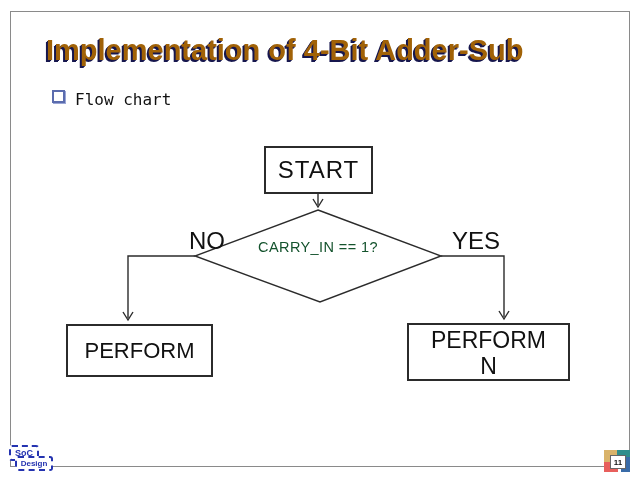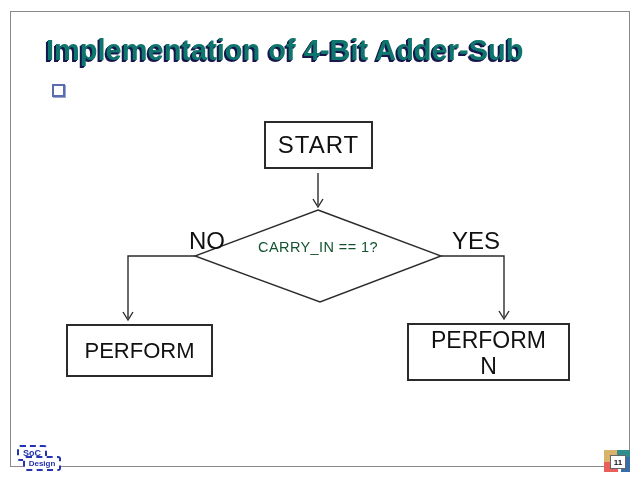--- a/index.html
+++ b/index.html
@@ -8,21 +8,21 @@
     font-family:"Liberation Sans",sans-serif;overflow:hidden;
   }
   
   .frame{
     position:absolute;left:10px;top:11px;width:618px;height:454px;
     border:1px solid #8a8a8a;background:#ffffff;
   }
   
   .title{
     position:absolute;left:46px;top:34px;width:560px;
-    font-size:29px;font-weight:bold;color:#0f766e;letter-spacing:0px;
+    font-size:29px;font-weight:bold;color:#a16207;letter-spacing:0px;
     text-shadow:-1px 1px 0 #17174e,-2px 2px 0 #17174e;
     white-space:nowrap;
   }
   
   .bullet-row{position:absolute;left:52px;top:90px;display:flex;align-items:center;}
   .bullet-square{
     width:9px;height:9px;border:2px solid #5b6cae;background:#ffffff;
     margin-right:10px;margin-top:-6px;box-shadow:1px 1px 0 #9aa6d6;
   }
   .bullet-label{
@@ -30,36 +30,36 @@
     letter-spacing:0px;
   }
   
   .flow-svg{position:absolute;left:0;top:0;width:638px;height:478px;}
   
   .node-box{
     position:absolute;border:2px solid #2b2b2b;background:#ffffff;
     display:flex;align-items:center;justify-content:center;
     color:#111111;text-align:center;
   }
-  .start-box{left:264px;top:121px;width:105px;height:44px;font-size:24px;letter-spacing:1px;}
+  .start-box{left:264px;top:146px;width:105px;height:44px;font-size:24px;letter-spacing:1px;}
   .add-box{left:66px;top:324px;width:143px;height:49px;font-size:22px;line-height:25px;}
   .sub-box{left:407px;top:323px;width:159px;height:54px;font-size:23px;line-height:26px;
            align-items:flex-start;overflow:visible;}
   .sub-text{margin-top:2px;}
   
   .decision-label{
     position:absolute;left:195px;top:239px;width:246px;text-align:center;
     font-size:14.5px;color:#14532d;letter-spacing:0.4px;
   }
   
   .branch-label{position:absolute;font-size:24px;color:#111111;}
   .no-label{left:144px;top:227px;margin-left:45px;}
   .yes-label{left:452px;top:227px;}
   
-  .logo{position:absolute;left:15px;top:445px;width:48px;height:29px;}
+  .logo{position:absolute;left:7px;top:445px;width:48px;height:29px;}
   .logo .lg-box{
     position:absolute;background:#ffffff;border:2px dashed #2433b0;
     color:#2433b0;font-weight:bold;display:flex;align-items:center;justify-content:center;
     border-radius:3px;
   }
   .lg-soc{left:2px;top:0px;width:26px;height:12px;font-size:9px;}
   .lg-design{left:8px;top:11px;width:34px;height:11px;font-size:8px;}
   
   .badge{position:absolute;left:604px;top:450px;width:26px;height:22px;}
   .badge div{position:absolute;}
@@ -75,20 +75,21 @@
 </style>
 </head>
 <body>
 
 <div class="frame"></div>
 
 <div class="title">Implementation of 4-Bit Adder-Sub</div>
 
 <div class="bullet-row">
   <div class="bullet-square"></div>
+  <div class="bullet-label">Flow chart</div>
 </div>
 
 <svg class="flow-svg" viewBox="0 0 638 478" fill="none" stroke="#2b2b2b" stroke-width="1.4">
 
   <line x1="318" y1="173" x2="318" y2="205"></line>
   <path d="M313,199 L318,207 L323,199"></path>
 
   <polygon points="318,210 441,256 320,302 195,256" fill="#ffffff"></polygon>
 
   <polyline points="195,256 128,256 128,318"></polyline>

